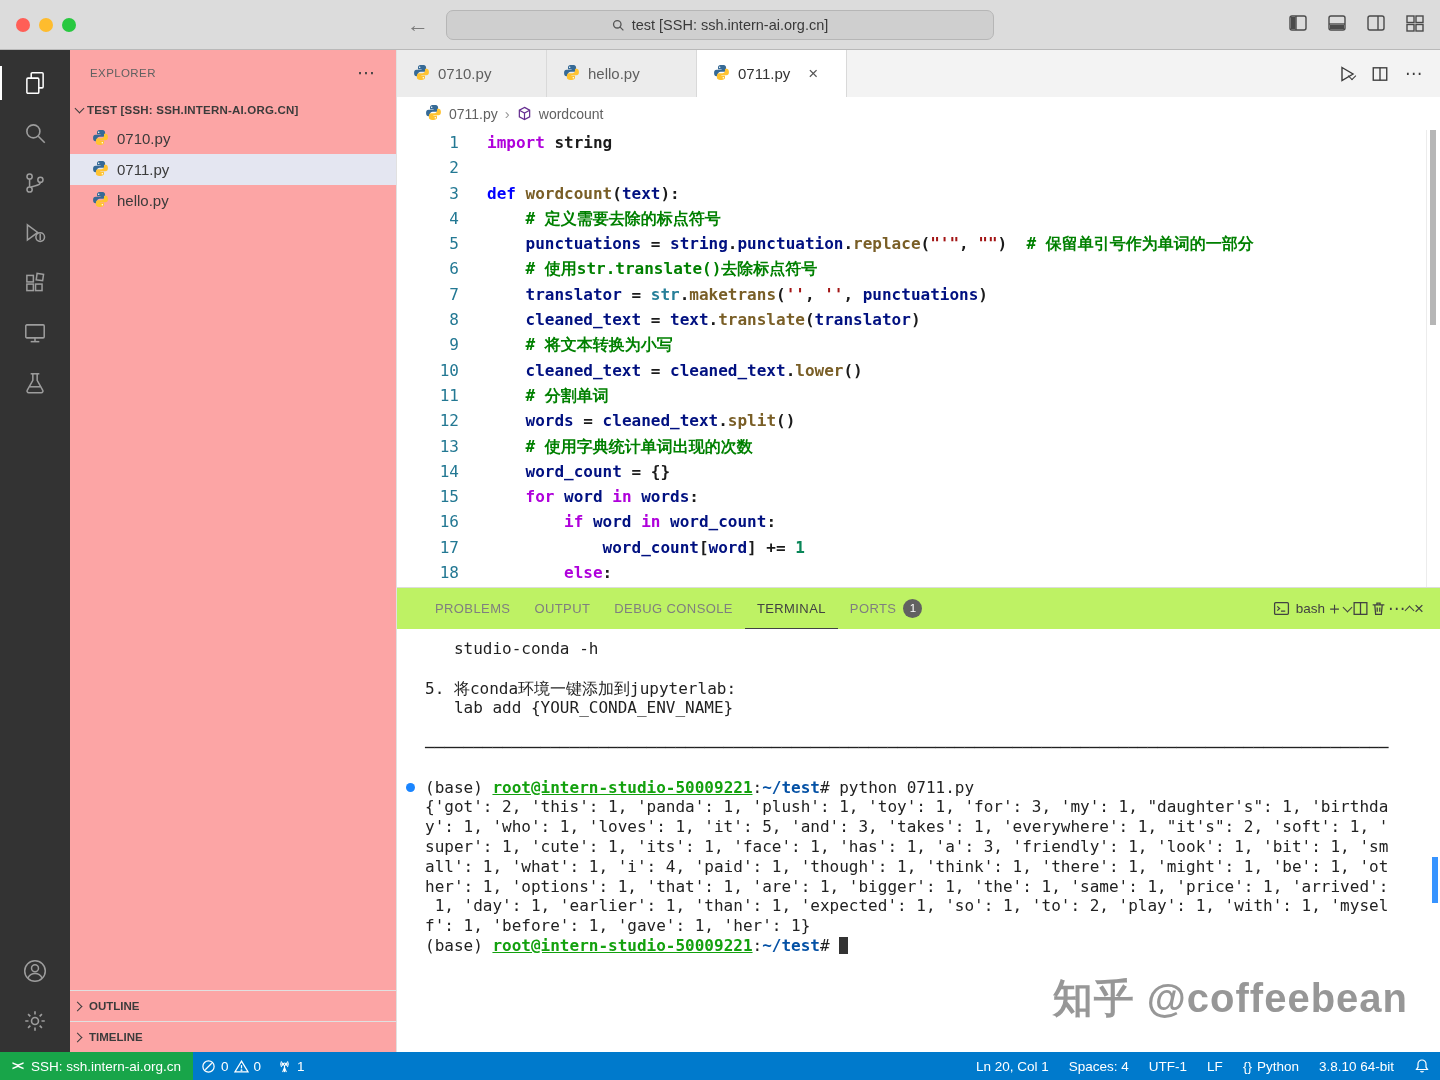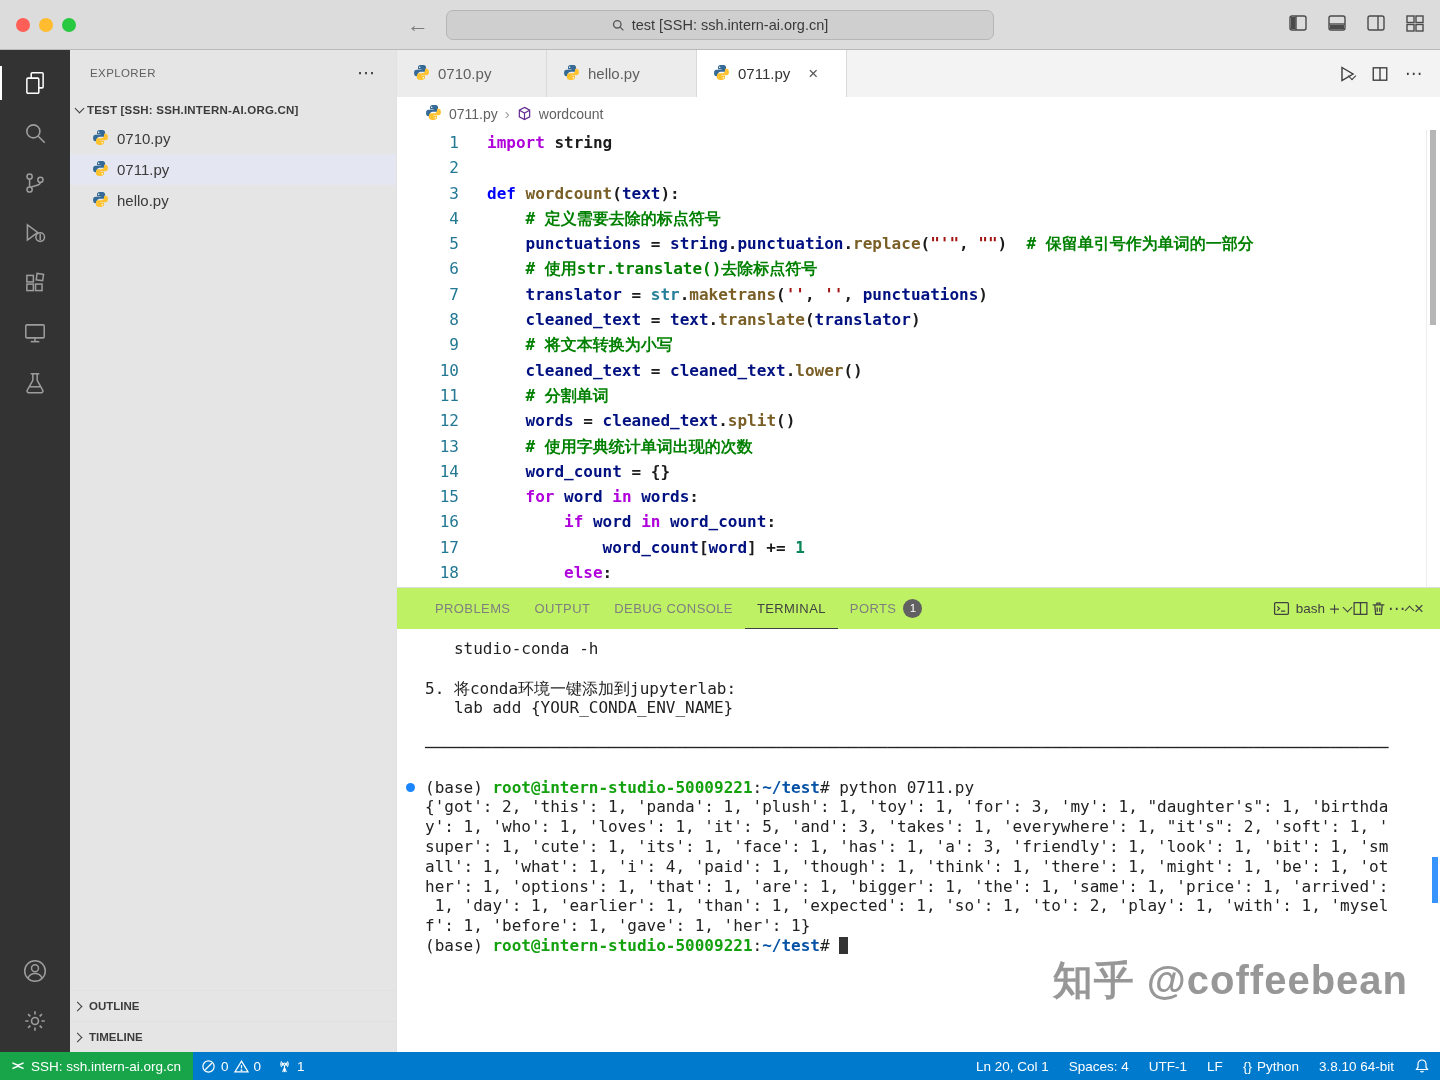--- a/index.html
+++ b/index.html
@@ -28,21 +28,21 @@
   .main { flex:1; display:flex; min-height:0; }
 
   
   .activitybar { width:70px; flex:none; background:#333333; display:flex; flex-direction:column; padding-top:8px; }
   .ab-item { height:50px; display:flex; align-items:center; justify-content:center; color:#9d9d9d; position:relative; }
   .ab-item.active { color:#ffffff; }
   .ab-item.active::before { content:""; position:absolute; left:0; top:8px; bottom:8px; width:2px; background:#fff; }
   .ab-bottom { margin-top:auto; padding-bottom:6px; }
 
   
-  .sidebar { width:327px; flex:none; background:#e5e5e5; border-right:1px solid #e1e1e1; display:flex; flex-direction:column; font-size:15px; color:#3b3b3b; }
+  .sidebar { width:327px; flex:none; background:#fca5a5; border-right:1px solid #e1e1e1; display:flex; flex-direction:column; font-size:15px; color:#3b3b3b; }
   .sb-header { height:46px; flex:none; display:flex; align-items:center; justify-content:space-between; padding:0 20px; font-size:11.5px; letter-spacing:.4px; color:#616161; }
   .sb-header .dots { font-size:18px; color:#424242; letter-spacing:1px; }
   .sb-section { height:27px; flex:none; display:flex; align-items:center; gap:4px; padding-left:6px; font-size:11.5px; font-weight:700; letter-spacing:.2px; }
   .chev { width:7px; height:7px; border-right:1.4px solid #3b3b3b; border-bottom:1.4px solid #3b3b3b; display:inline-block; flex:none; }
   .chev.down { transform:rotate(45deg); margin-top:-3px; }
   .chev.right { transform:rotate(-45deg); }
   .file-row { height:31px; flex:none; display:flex; align-items:center; gap:8px; padding-left:22px; cursor:default; }
   .file-row.selected { background:#e4e6f1; }
   .sb-spacer { flex:1; }
   .sb-bottom-row { height:31px; flex:none; border-top:1px solid #e0e0e0; display:flex; align-items:center; gap:8px; padding-left:4px; font-size:11.5px; font-weight:700; }
@@ -87,25 +87,25 @@
   .panel-actions .grp { display:flex; align-items:center; gap:6px; }
   .chev-dn,.chev-up { width:7px; height:7px; border-right:1.5px solid #424242; border-bottom:1.5px solid #424242; display:inline-block; }
   .chev-dn{ transform:rotate(45deg); margin-top:-3px;} .chev-up{ transform:rotate(-135deg); margin-top:4px;}
   .pa-glyph { font-size:17px; line-height:1; }
 
   
   .terminal { flex:1; position:relative; overflow:hidden; background:#fff; padding:10px 0 0 28px;
     font-family:"DejaVu Sans Mono","Liberation Mono",monospace; font-size:16px; color:#222; }
   .tline { white-space:pre; height:19.8px; line-height:19.8px; position:relative; }
   .t-fg{color:#222}
-  .t-green{color:#13a10e; font-weight:700;}
+  .t-green{color:#13a10e; font-weight:700;text-decoration:underline;}
   .t-blue{color:#0451a5; font-weight:700;}
   .cmd-dot { position:absolute; left:-19px; top:5px; width:9px; height:9px; border-radius:50%; background:#1a85ff; }
   .cursor { display:inline-block; width:9px; height:17px; background:#333; vertical-align:-3px; }
-  .watermark { position:absolute; right:32px; bottom:44px; font-size:40px; font-weight:700; color:#7e7e7e; opacity:.8; letter-spacing:1px; font-family:"Liberation Sans","DejaVu Sans",sans-serif; }
+  .watermark { position:absolute; right:32px; bottom:26px; font-size:40px; font-weight:700; color:#7e7e7e; opacity:.8; letter-spacing:1px; font-family:"Liberation Sans","DejaVu Sans",sans-serif; }
   .term-scroll-mark { position:absolute; right:2px; top:228px; width:6px; height:46px; background:#3794ff; }
 
   
   .statusbar { height:28px; flex:none; background:#007acc; color:#fff; display:flex; align-items:stretch; font-size:13.5px; }
   .sb-remote { background:#18a549; display:flex; align-items:center; gap:7px; padding:0 12px; font-size:13.5px; }
   .remote-glyph { font-weight:700; font-size:12px; letter-spacing:-2px; padding-right:2px;}
   .sbi { display:flex; align-items:center; gap:5px; padding:0 8px; }
   .sb-right { margin-left:auto; display:flex; align-items:center; }
   .sb-right .sbi { padding:0 10px; }
   svg.ic { display:block; }

